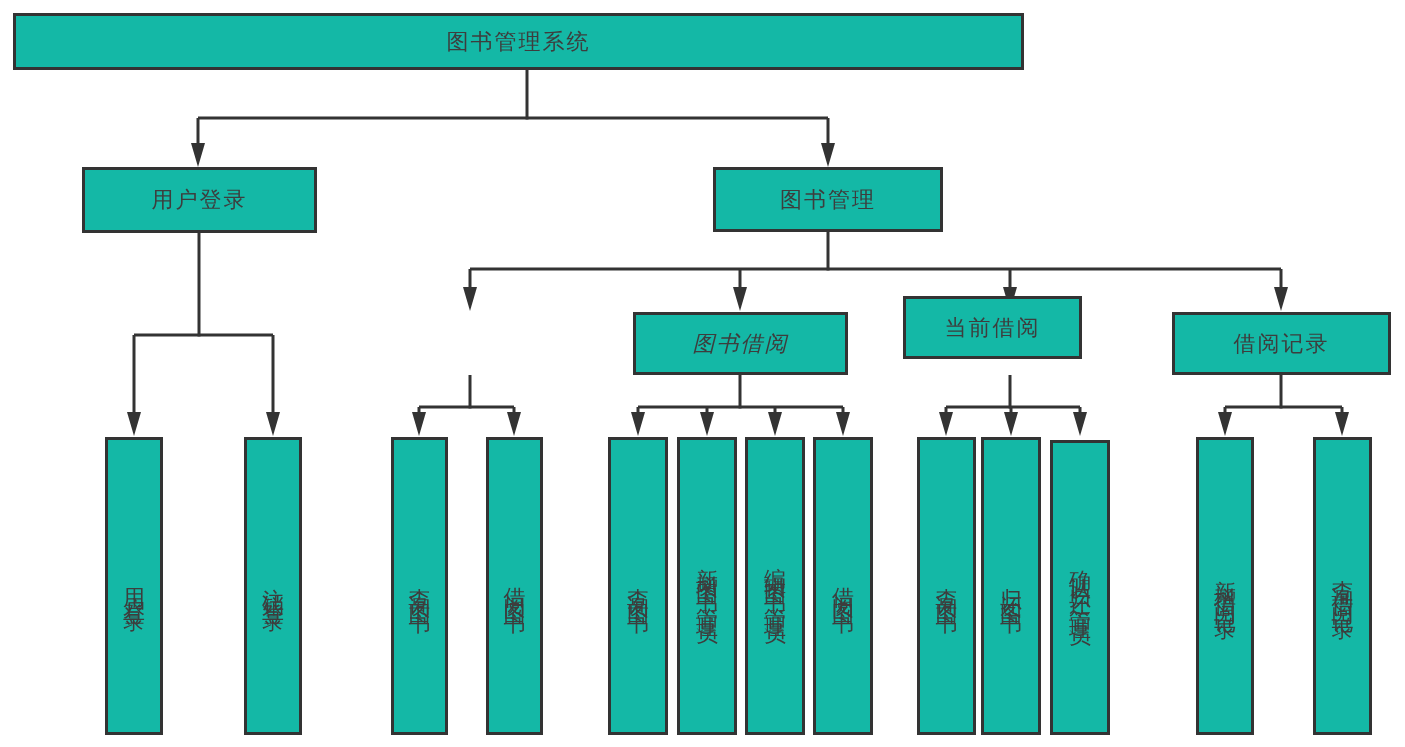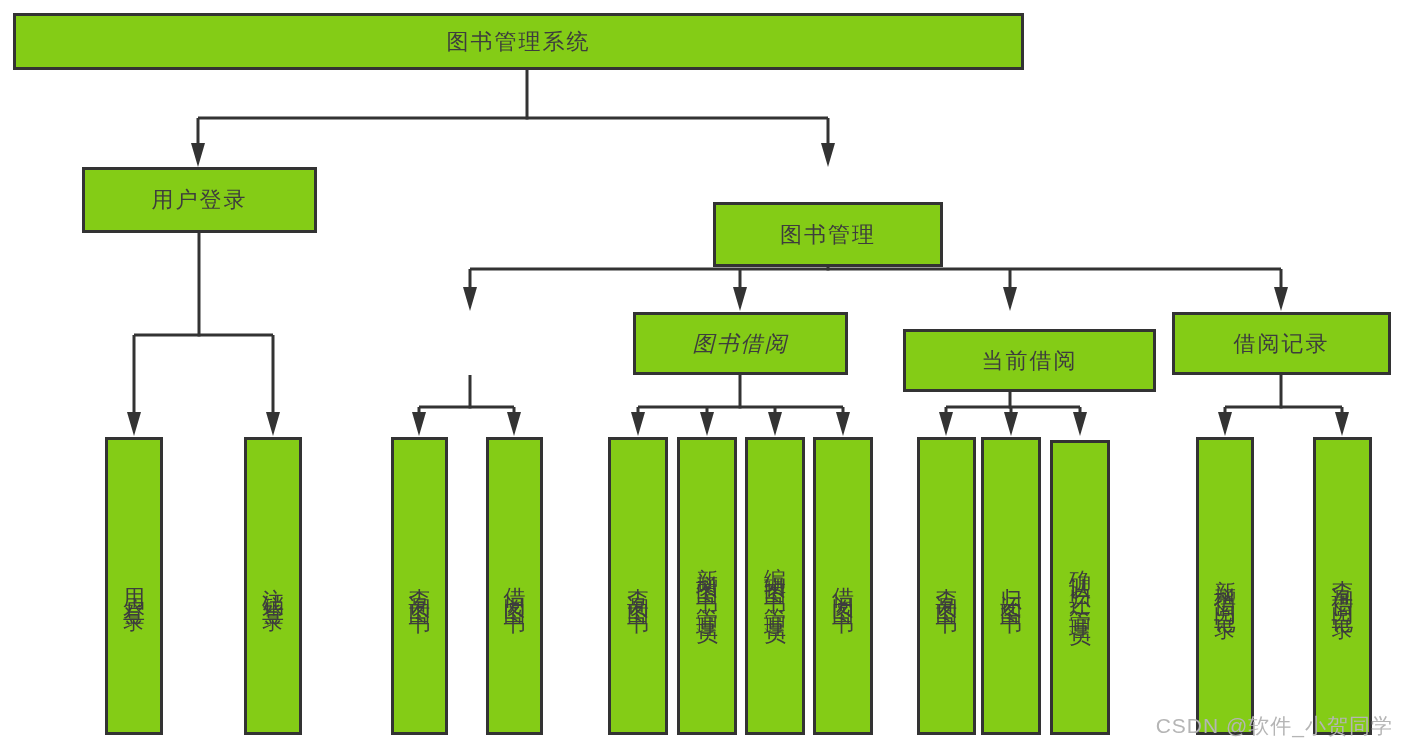--- a/index.html
+++ b/index.html
@@ -8,21 +8,21 @@
     width:1405px;height:747px;
     background:#ffffff;
     font-family:"Liberation Sans","DejaVu Sans",sans-serif;
     overflow:hidden;
   }
   svg.connectors{position:absolute;left:0;top:0;z-index:1;}
   .node{
     position:absolute;
     box-sizing:border-box;
     border:3px solid #333333;
-    background:#84cc16;
+    background:#14b8a6;
     display:flex;
     align-items:center;
     justify-content:center;
     z-index:2;
     color:#3d3d3d;
   }
   .hlabel{
     font-size:22px;
     letter-spacing:2px;
     color:#3d3d3d;
@@ -117,28 +117,28 @@
     </g>
   </svg>
 
   <div class="node" style="left:13px;top:13px;width:1011px;height:57px;">
     <span class="hlabel">图书管理系统</span>
   </div>
 
   <div class="node" style="left:82px;top:167px;width:235px;height:66px;">
     <span class="hlabel">用户登录</span>
   </div>
-  <div class="node" style="left:713px;top:167px;width:230px;height:65px;margin-top:35px;">
+  <div class="node" style="left:713px;top:167px;width:230px;height:65px;">
     <span class="hlabel">图书管理</span>
   </div>
 
   <div class="node" style="left:633px;top:312px;width:215px;height:63px;font-style:italic;">
     <span class="hlabel">图书借阅</span>
   </div>
-  <div class="node" style="left:903px;top:329px;width:253px;height:63px;">
+  <div class="node" style="left:903px;top:296px;width:179px;height:63px;">
     <span class="hlabel">当前借阅</span>
   </div>
   <div class="node" style="left:1172px;top:312px;width:219px;height:63px;">
     <span class="hlabel">借阅记录</span>
   </div>
 
   <div class="node" style="left:105px;top:437px;width:58px;height:298px;">
     <span class="vlabel">用户登录</span>
   </div>
   <div class="node" style="left:244px;top:437px;width:58px;height:298px;">
@@ -175,15 +175,14 @@
     <span class="vlabel">确认归还（管理员）</span>
   </div>
 
   <div class="node" style="left:1196px;top:437px;width:58px;height:298px;">
     <span class="vlabel">新增借阅记录</span>
   </div>
   <div class="node" style="left:1313px;top:437px;width:59px;height:298px;">
     <span class="vlabel">查询借阅记录</span>
   </div>
 
-  <div class="watermark">CSDN @软件_小贺同学</div>
 
 </div>
 
 </body></html>

